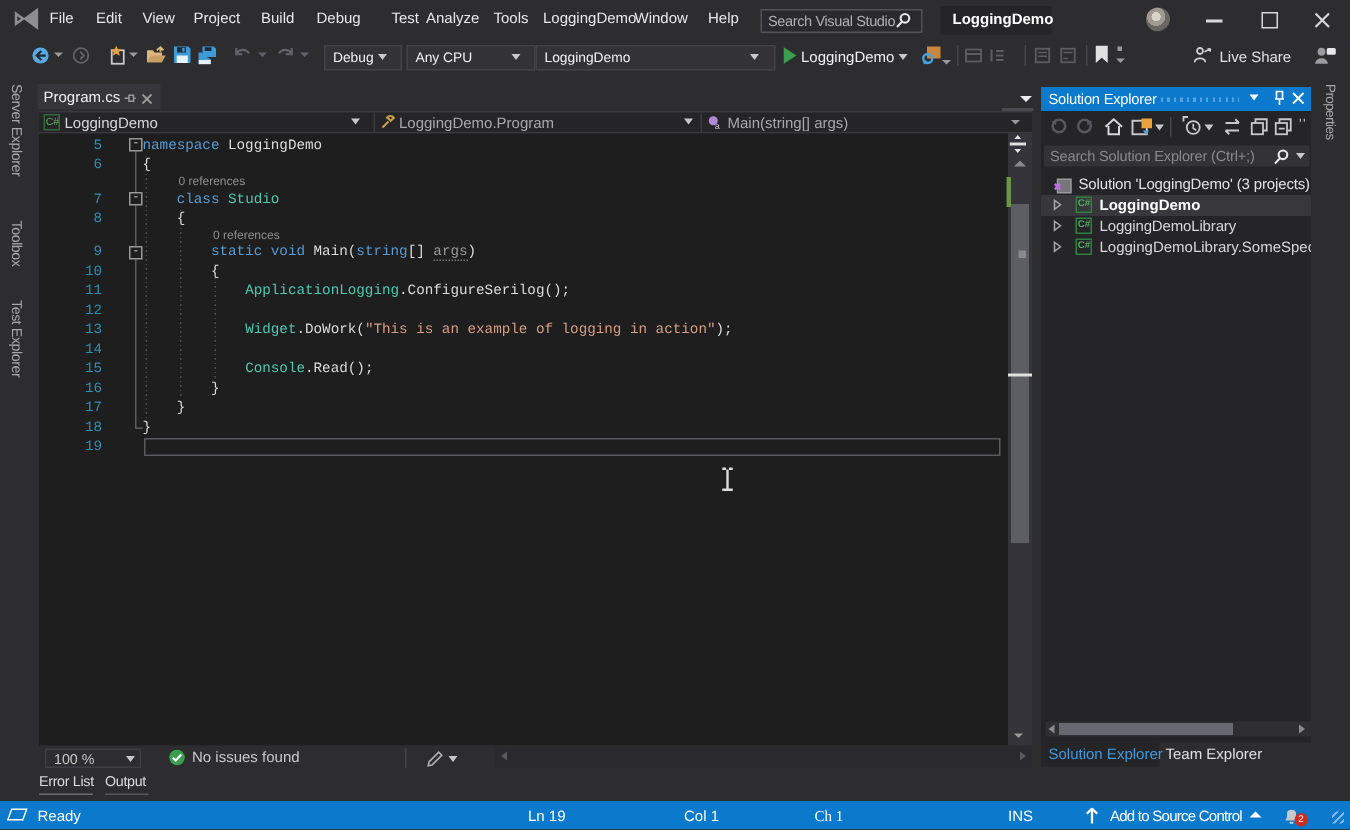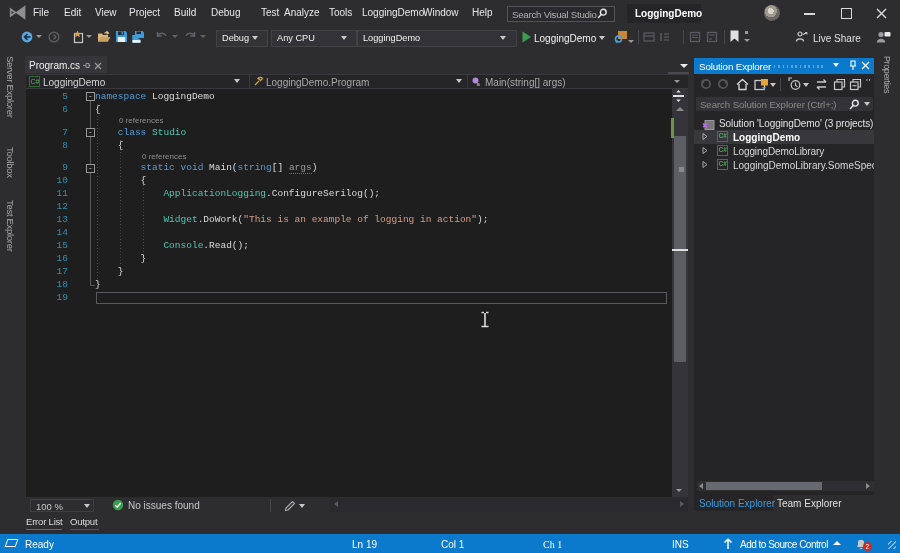--- a/index.html
+++ b/index.html
@@ -376,21 +376,21 @@
 <div class="abs" style="left:694px;top:495px;width:79px;height:16px;background:#252528;"></div>
 <div class="abs" style="left:699px;top:498px;font-size:10px;color:#3f9ade;">Solution Explorer</div>
 <div class="abs" style="left:777px;top:498px;font-size:10px;color:#e0e0e0;">Team Explorer</div>
 
 <div class="vtext" style="left:882px;top:56px;font-size:9px;letter-spacing:-0.4px;">Properties</div>
 
 <div class="abs" style="left:0;top:534px;width:900px;height:19px;background:#0b79cc;"></div>
 <div class="abs" style="left:6px;top:539px;width:11px;height:8px;border:1.2px solid #fff;transform:skewX(-20deg);box-sizing:border-box;"></div>
 <div class="abs" style="left:25px;top:539px;font-size:10px;color:#fff;">Ready</div>
 <div class="abs" style="left:352px;top:539px;font-size:10px;color:#fff;">Ln 19</div>
-<div class="abs" style="left:441px;top:539px;font-size:10px;color:#fff;">Col 1</div>
+<div class="abs" style="left:456px;top:539px;font-size:10px;color:#fff;">Col 1</div>
 <div class="abs" style="left:543px;top:539px;font-size:10px;color:#fff;font-family:Liberation Serif, serif;">Ch 1</div>
 <div class="abs" style="left:672px;top:539px;font-size:10px;color:#fff;">INS</div>
 <svg class="abs" style="left:722px;top:537px;" width="12" height="13" viewBox="0 0 12 13">
   <path d="M6 12 L6 2 M6 2 L2.5 5.5 M6 2 L9.5 5.5" stroke="#fff" stroke-width="1.5" fill="none"></path>
 </svg>
 <div class="abs" style="left:740px;top:539px;font-size:10px;color:#fff;letter-spacing:-0.5px;">Add to Source Control</div>
 <div class="abs" style="left:833px;top:541px;width:0;height:0;border-left:4px solid transparent;border-right:4px solid transparent;border-bottom:4.5px solid #fff;"></div>
 <svg class="abs" style="left:855px;top:537px;" width="13" height="13" viewBox="0 0 13 13">
   <path d="M2 10 C2 9 3 9 3 7 L3 5 C3 2 9 2 9 5 L9 7 C9 9 10 9 10 10 Z" fill="#c8c8c8"></path>
   <path d="M5 11 C5.5 12 6.5 12 7 11" stroke="#c8c8c8" stroke-width="1.2" fill="none"></path>

